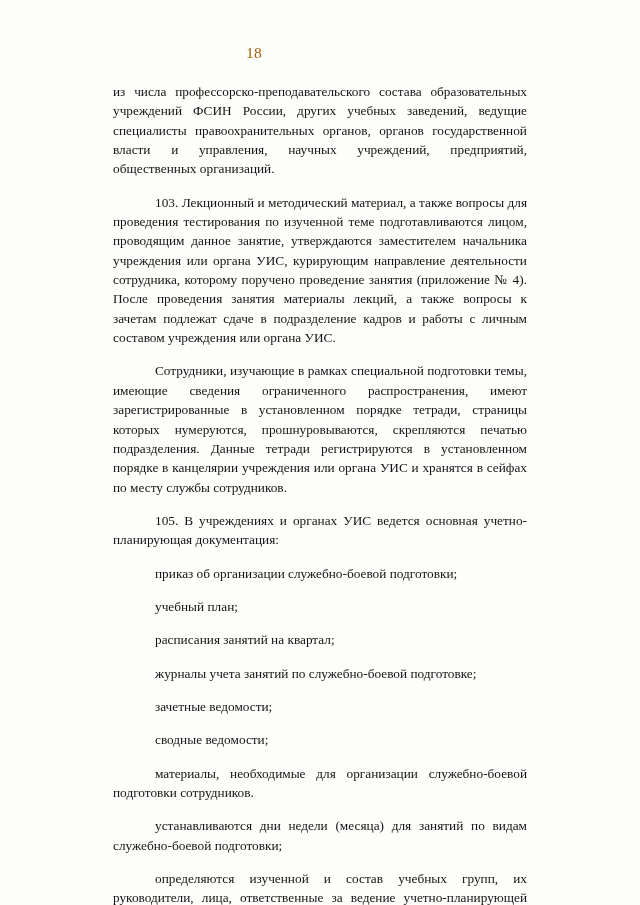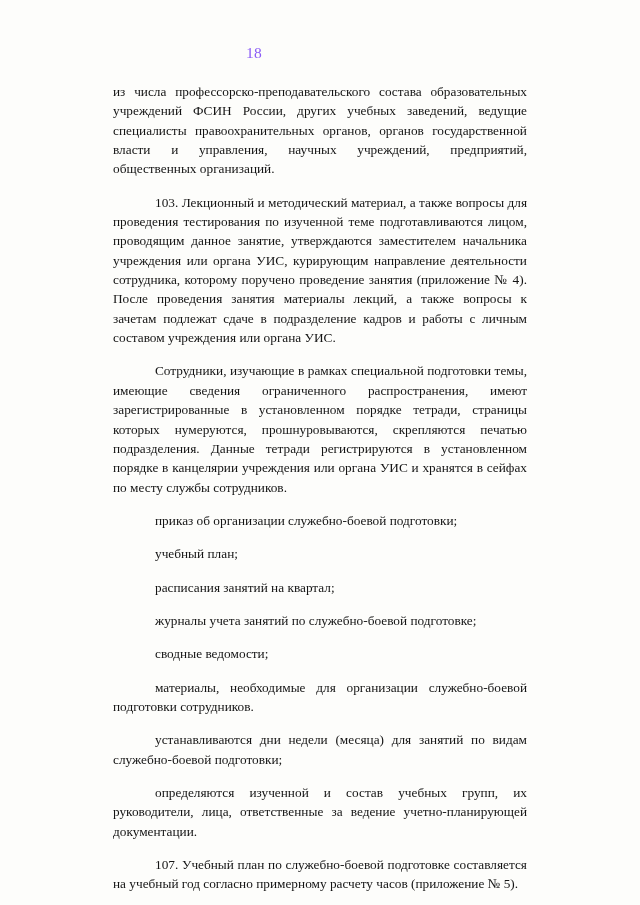--- a/index.html
+++ b/index.html
@@ -22,21 +22,21 @@
     box-sizing: border-box;
   }
   .page-number {
     position: absolute;
     top: 44px;
     left: 0;
     width: 508px;
     text-align: center;
     font-size: 15.5px;
     letter-spacing: 0.3px;
-    color: #8b5cf6;
+    color: #a16207;
   }
   .body-text {
     position: absolute;
     top: 68px;
     left: 99px;
     width: 442px;
     font-size: 13.3px;
     line-height: 19.35px;
     text-align: justify;
     text-justify: inter-word;
@@ -67,31 +67,33 @@
 
   <div class="body-text">
 
     <p class="cont">из числа профессорско-преподавательского состава образовательных учреждений ФСИН России, других учебных заведений, ведущие специалисты правоохранительных органов, органов государственной власти и управления, научных учреждений, предприятий, общественных организаций.</p>
 
     <p class="indent">103. Лекционный и методический материал, а также вопросы для проведения тестирования по изученной теме подготавливаются лицом, проводящим данное занятие, утверждаются заместителем начальника учреждения или органа УИС, курирующим направление деятельности сотрудника, которому поручено проведение занятия (приложение № 4). После проведения занятия материалы лекций, а также вопросы к зачетам подлежат сдаче в подразделение кадров и работы с личным составом учреждения или органа УИС.</p>
 
 
     <p class="indent">Сотрудники, изучающие в рамках специальной подготовки темы, имеющие сведения ограниченного распространения, имеют зарегистрированные в установленном порядке тетради, страницы которых нумеруются, прошнуровываются, скрепляются печатью подразделения. Данные тетради регистрируются в установленном порядке в канцелярии учреждения или органа УИС и хранятся в сейфах по месту службы сотрудников.</p>
 
+    <p class="indent">105. В учреждениях и органах УИС ведется основная учетно-планирующая документация:</p>
 
     <p class="indent sep">приказ об организации служебно-боевой подготовки;</p>
 
     <p class="indent sep">учебный план;</p>
 
 
 
     <p class="indent sep">расписания занятий на квартал;</p>
 
     <p class="indent sep">журналы учета занятий по служебно-боевой подготовке;</p>
 
+    <p class="indent sep">зачетные ведомости;</p>
 
     <p class="indent sep">сводные ведомости;</p>
 
     <p class="indent">материалы, необходимые для организации служебно-боевой подготовки сотрудников.</p>
 
 
 
     <p class="indent">устанавливаются дни недели (месяца) для занятий по видам служебно-боевой подготовки;</p>
 
     <p class="indent">определяются изученной и состав учебных групп, их руководители, лица, ответственные за ведение учетно-планирующей документации.</p>

